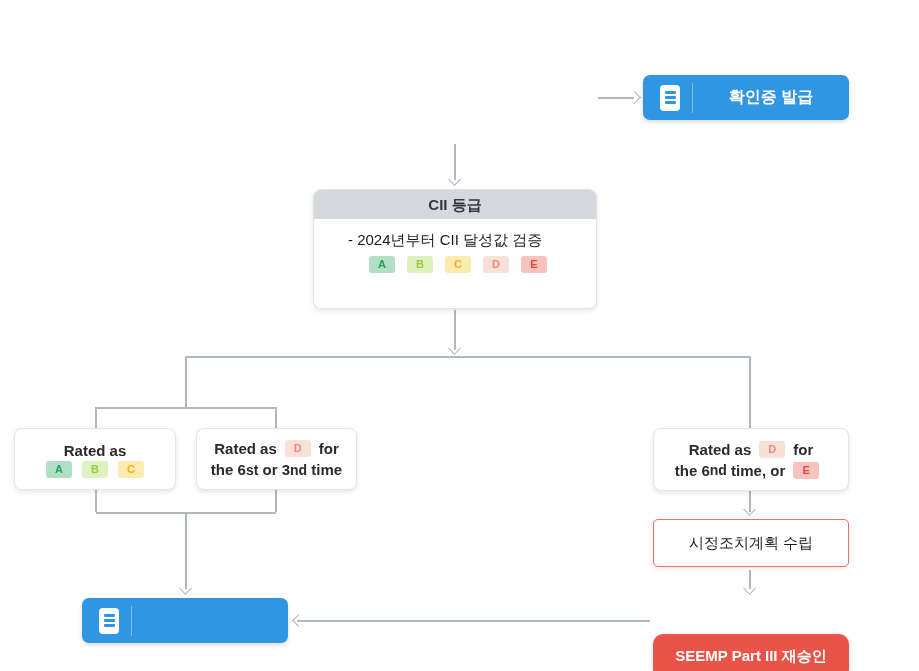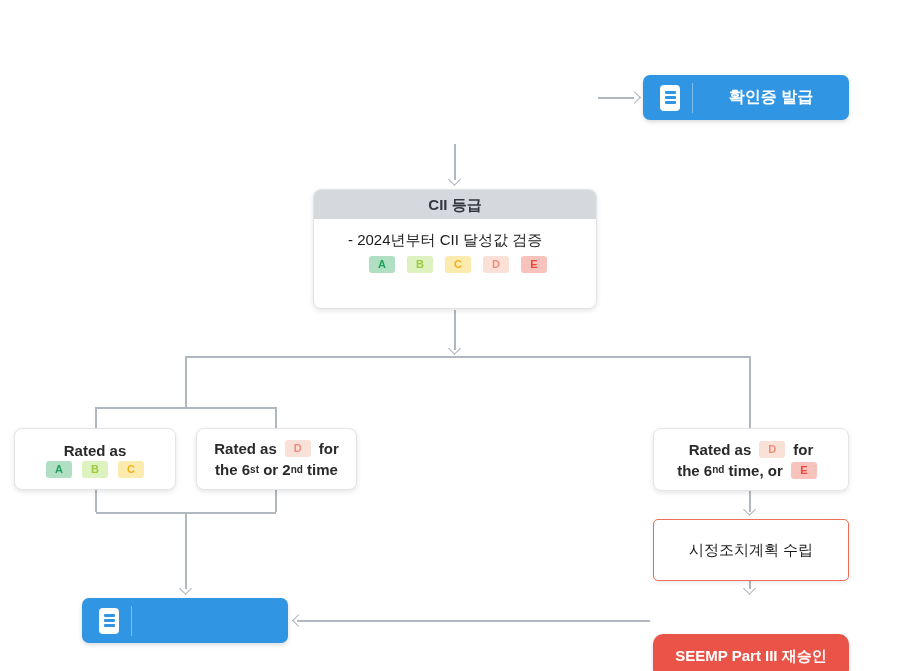--- a/index.html
+++ b/index.html
@@ -28,21 +28,21 @@
          border-radius:3px;font-size:11px;font-weight:700;text-align:center;}
   .badge-row{display:flex;justify-content:center;gap:12px;margin-top:5px;}
 
   
   .flowcard{position:absolute;background:#fff;border:1px solid #e3e5e8;border-radius:8px;
             box-shadow:0 2px 5px rgba(0,0,0,0.10);box-sizing:border-box;
             display:flex;flex-direction:column;align-items:center;justify-content:center;gap:0;}
   .card-line{font-size:15px;font-weight:700;color:#2a2a2a;line-height:21px;white-space:nowrap;
              display:flex;align-items:center;}
   .card-line .badge{margin:0 8px;}
-  .sup{font-size:10px;vertical-align:super;line-height:10px;}
+  .sup{font-size:14px;vertical-align:super;line-height:10px;}
 
   
   .btn{position:absolute;border-radius:7px;display:flex;align-items:center;box-sizing:border-box;}
   .btn.blue{background:#3095e2;box-shadow:0 2px 4px rgba(0,0,0,0.15);}
   .btn.red{background:#ea5347;border-radius:10px;box-shadow:0 2px 4px rgba(0,0,0,0.15);
            justify-content:center;margin-top:36px;}
   .btn-label{color:#fff;font-size:16px;font-weight:700;flex:1;text-align:center;white-space:nowrap;}
   .btn.red .btn-label{flex:none;font-size:15px;}
   .doc-icon{width:20px;height:26px;background:#fff;border-radius:4px;margin-left:17px;
             display:flex;flex-direction:column;align-items:center;justify-content:center;gap:2.5px;flex:none;}
@@ -127,41 +127,41 @@
 
   <div class="flowcard" style="left:196px;top:428px;width:161px;height:62px">
     <div class="card-line">
       <span>Rated as</span>
       <span class="badge" style="background: rgb(250, 225, 216); color: rgb(240, 137, 124);">D</span>
       <span>for</span>
     </div>
     <div class="card-line">
       <span>the 6</span>
         <span class="sup">st</span>
-        <span style="white-space:pre"> or 2</span>
+        <span style="white-space:pre"> or 3</span>
         <span class="sup">nd</span>
         <span style="white-space:pre"> time</span>
     </div>
   </div>
 
   <div class="flowcard" style="left:653px;top:428px;width:196px;height:63px">
     <div class="card-line">
       <span>Rated as</span>
       <span class="badge" style="background: rgb(250, 225, 216); color: rgb(240, 137, 124);">D</span>
       <span>for</span>
     </div>
     <div class="card-line">
       <span>the 6</span>
         <span class="sup">nd</span>
         <span style="white-space:pre"> time, or</span>
       <span class="badge" style="background: rgb(248, 195, 189); color: rgb(232, 71, 58);">E</span>
     </div>
   </div>
 
-  <div class="corrective" style="left:653px;top:519px;width:196px;height:62px">
+  <div class="corrective" style="left:653px;top:519px;width:196px;height:48px">
     <span>시정조치계획 수립</span>
   </div>
 
   <div class="btn red" style="left:653px;top:598px;width:196px;height:45px">
     <span class="btn-label">SEEMP Part III 재승인</span>
   </div>
 
   <div class="btn blue" style="left:82px;top:598px;width:206px;height:45px">
     <span class="doc-icon">
         <i></i>

